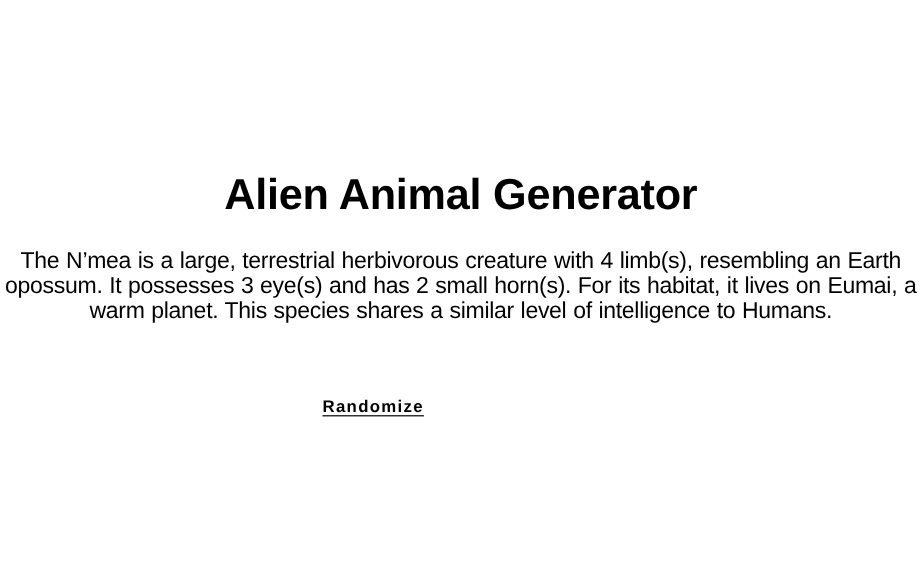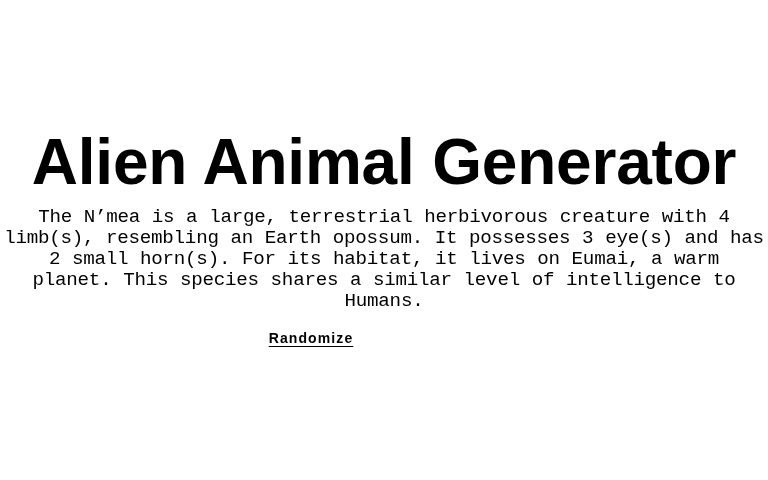--- a/index.html
+++ b/index.html
@@ -38,37 +38,37 @@
   .app-title {
     margin: 0;
     padding: 0;
     position: absolute;
     left: 0;
     top: 134px;
     width: 768px;
     text-align: center;
     font-family: "Liberation Sans", sans-serif;
     font-weight: bold;
-    font-size: 64px;
+    font-size: 36px;
     line-height: 56px;
     letter-spacing: -0.2px;
     color: #000000;
     white-space: nowrap;
   }
 
   
   .description {
     margin: 0;
     padding: 0;
     position: absolute;
     left: 4px;
     top: 207px;
     width: 760px;
     text-align: center;
-    font-family: Liberation Mono, monospace;
+    font-family: Liberation Sans, sans-serif;
     font-size: 19.2px;
     line-height: 21px;
     letter-spacing: -0.25px;
     word-spacing: 0.5px;
     color: #000000;
   }
 
   
   .action-row {
     position: absolute;

